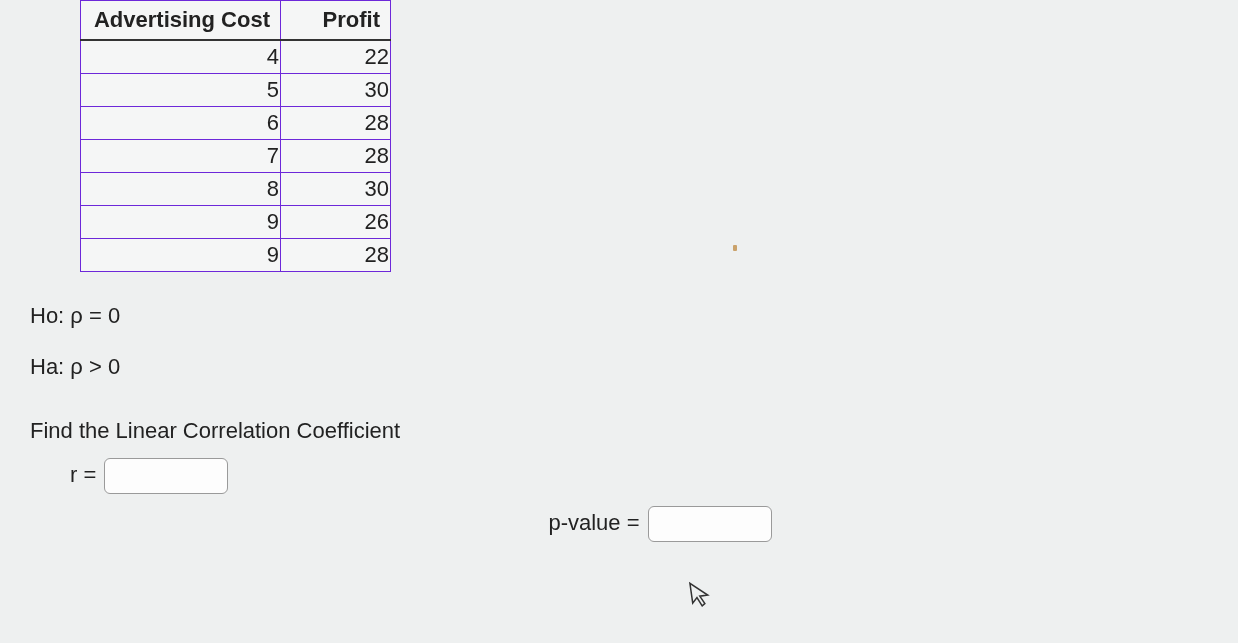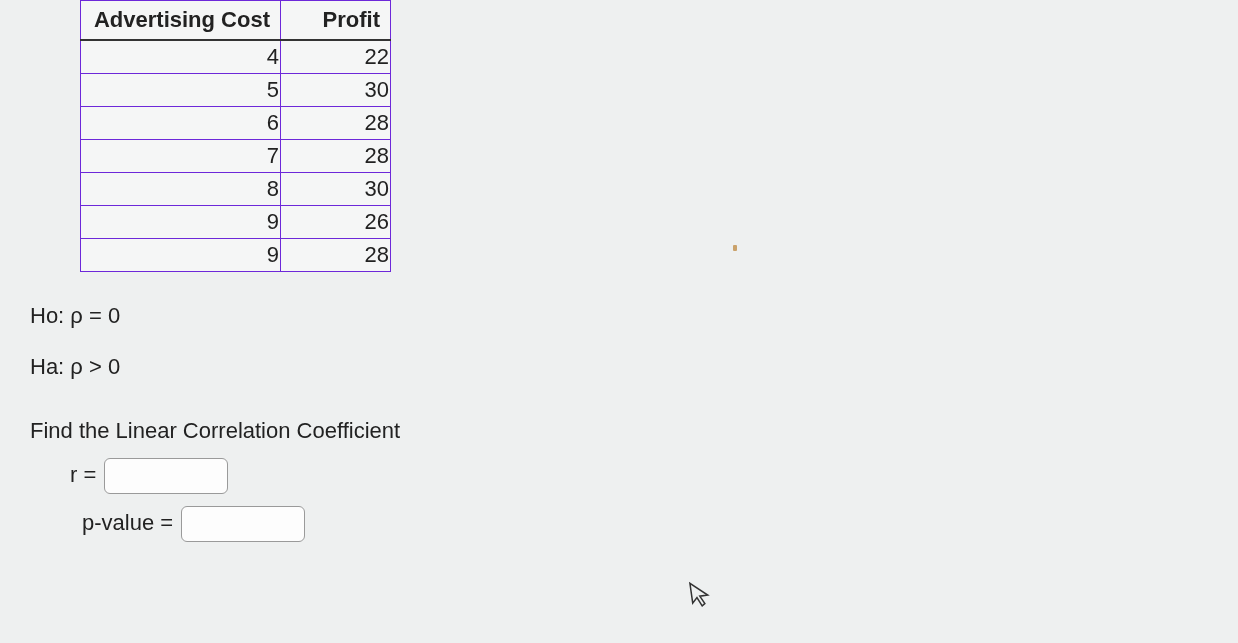--- a/index.html
+++ b/index.html
@@ -37,21 +37,21 @@
   table.data col.c1 { width: 200px; }
   table.data col.c2 { width: 110px; }
   .hyp { margin: 22px 0 0 0; }
   .prompt { margin-top: 36px; }
   .field-row {
     margin: 12px 0 0 40px;
     display: flex;
     align-items: center;
     gap: 8px;
   }
-  .field-row.less { margin-left: 52px; }
+  .field-row.less { margin-left: 52px; justify-content: center; }
   .blank {
     display: inline-block;
     border: 1px solid #9a9a9a;
     border-radius: 6px;
     background: #fdfdfd;
     height: 30px;
     width: 110px;
     font-size: 20px;
     padding: 2px 6px;
   }

